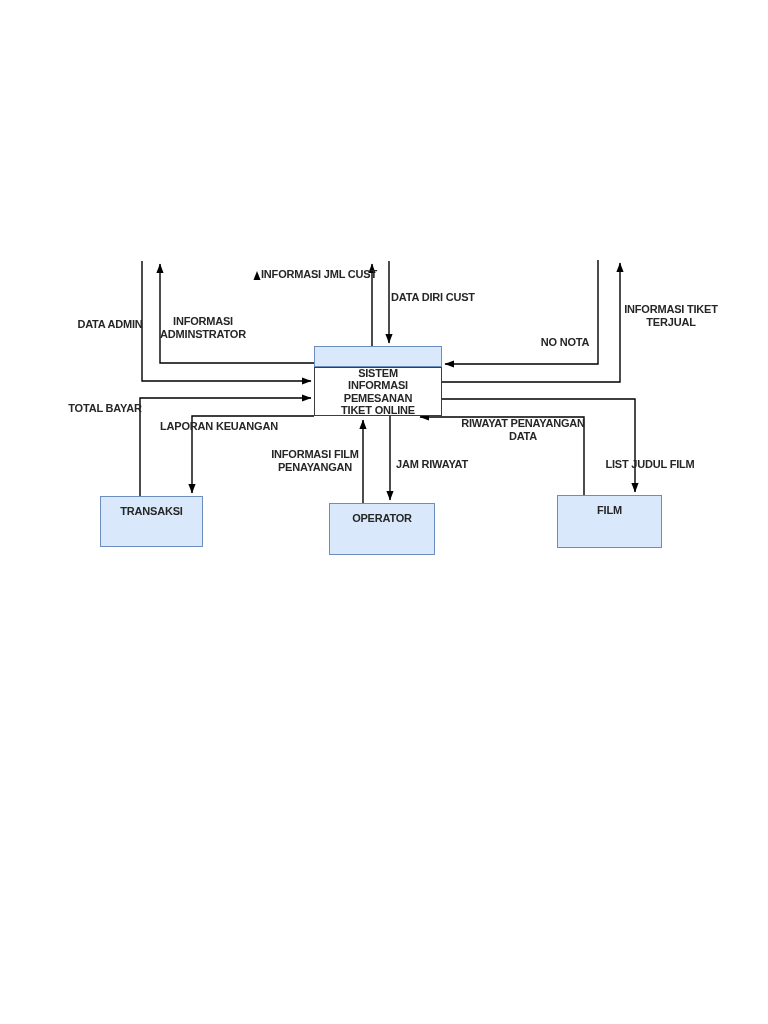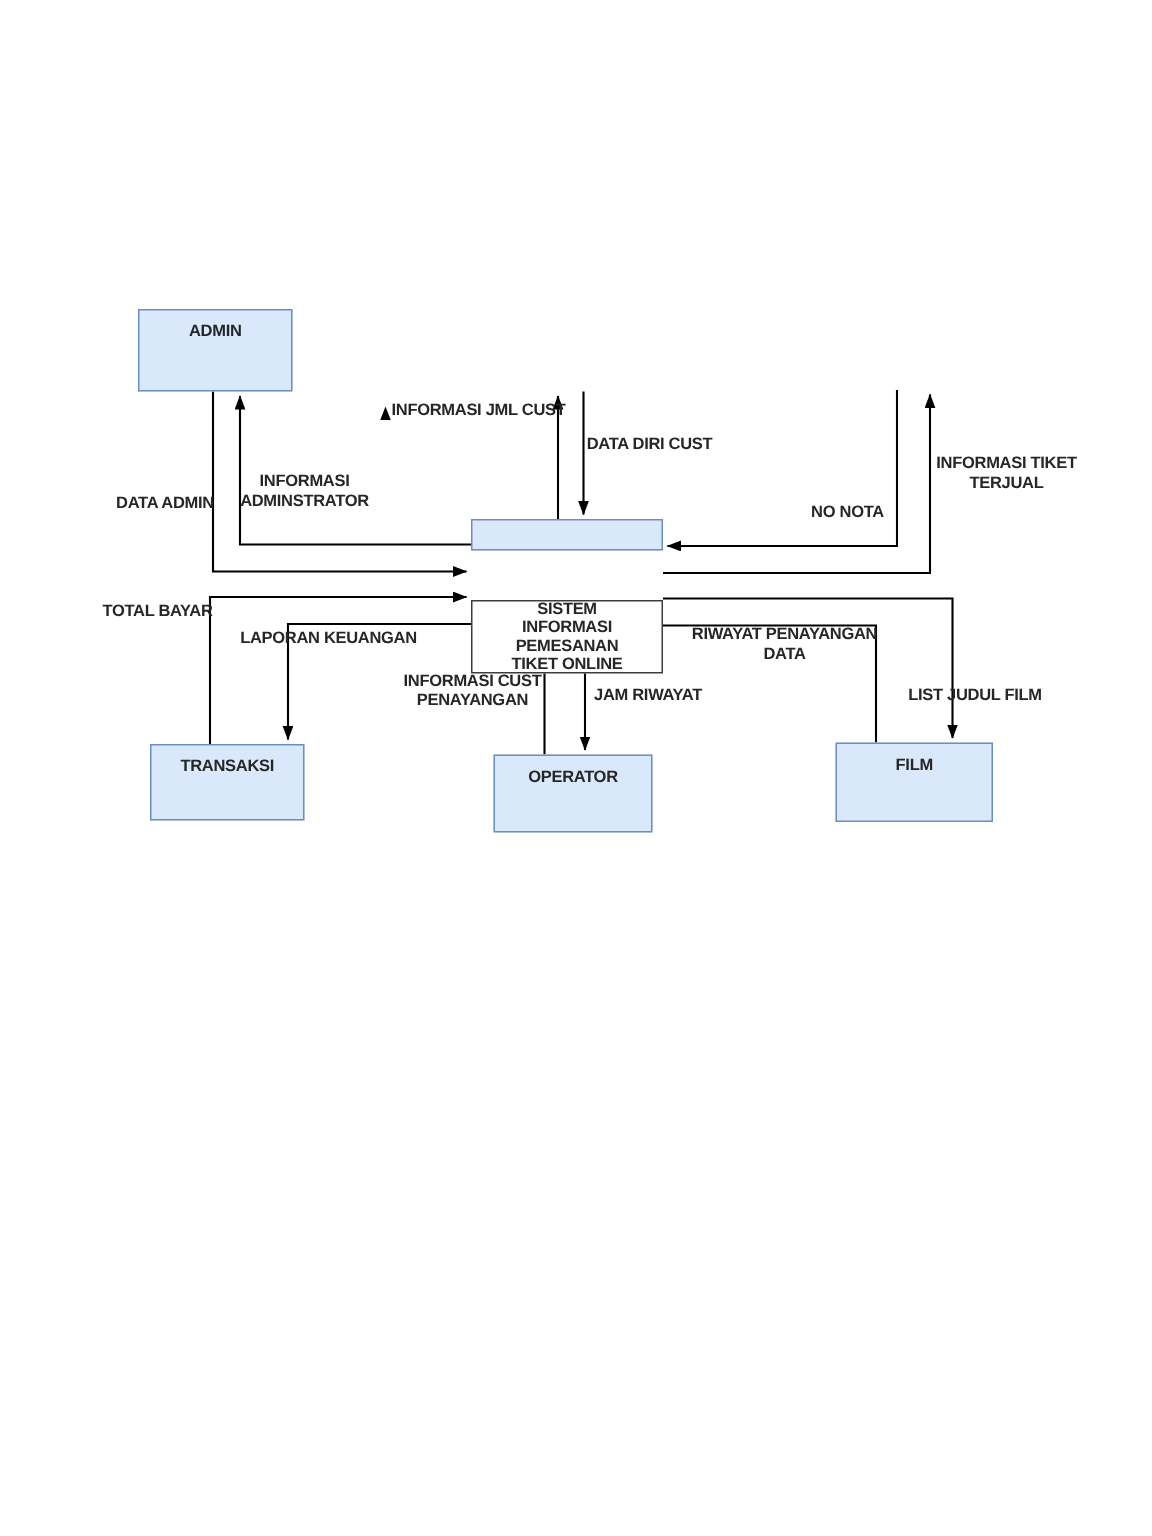--- a/index.html
+++ b/index.html
@@ -22,21 +22,21 @@
     text-align:center;white-space:pre-line;line-height:13px;
   }
   #process-box{position:absolute;left:314px;top:346px;width:128px;height:70px;box-sizing:border-box;}
   #process-head{
     position:absolute;left:0;top:0;width:128px;height:21px;box-sizing:border-box;
     background:#dae8fc;border:1.5px solid #6c8ebf;
   }
   #process-body{
     position:absolute;left:0;top:21px;width:128px;height:49px;box-sizing:border-box;
     background:#ffffff;border:1.6px solid #3d3d3d;
-    display:flex;align-items:center;justify-content:center;margin-top:33px;
+    display:flex;align-items:center;justify-content:center;
   }
   .ptitle{white-space:pre-line;text-align:center;line-height:12.3px;}
 </style>
 </head>
 <body>
 
 <div id="page">
 
   <svg id="arrows" viewBox="0 0 768 1024" xmlns="http://www.w3.org/2000/svg">
     <defs>
@@ -54,23 +54,20 @@
       <path d="M140,496 L140,398 L311,398" marker-end="url(#arrw)"></path>
       <path d="M314,416 L192,416 L192,493" marker-end="url(#arrw)"></path>
       <path d="M363,503 L363,420" marker-end="url(#arrw)"></path>
       <path d="M390,416 L390,500" marker-end="url(#arrw)"></path>
       <path d="M584,495 L584,417 L420,417" marker-end="url(#arrw)"></path>
       <path d="M442,399 L635,399 L635,492" marker-end="url(#arrw)"></path>
     </g>
     <path d="M257,271 L260.5,280 L253.5,280 Z" fill="#000000"></path>
   </svg>
 
-  <div class="entity" style="left:92px;top:206px;width:103px;height:55px">
-    <span>ADMIN</span>
-  </div>
   <div class="entity" style="left:100px;top:496px;width:103px;height:51px">
     <span>TRANSAKSI</span>
   </div>
   <div class="entity" style="left:329px;top:503px;width:106px;height:52px">
     <span>OPERATOR</span>
   </div>
   <div class="entity" style="left:557px;top:495px;width:105px;height:53px">
     <span>FILM</span>
   </div>
 
@@ -79,28 +76,28 @@
     <div id="process-body">
       <div class="ptitle">SISTEM
 INFORMASI
 PEMESANAN
 TIKET ONLINE</div>
     </div>
   </div>
 
   <div class="lbl" style="left:319px;top:274px">INFORMASI JML CUST</div>
   <div class="lbl" style="left:433px;top:297px">DATA DIRI CUST</div>
-  <div class="lbl" style="left:110px;top:336px">DATA ADMIN</div>
+  <div class="lbl" style="left:110px;top:324px">DATA ADMIN</div>
   <div class="lbl" style="left:203px;top:328px">INFORMASI
 ADMINSTRATOR</div>
   <div class="lbl" style="left:565px;top:342px">NO NOTA</div>
   <div class="lbl" style="left:671px;top:316px">INFORMASI TIKET
 TERJUAL</div>
   <div class="lbl" style="left:105px;top:408px">TOTAL BAYAR</div>
   <div class="lbl" style="left:219px;top:426px">LAPORAN KEUANGAN</div>
-  <div class="lbl" style="left:315px;top:461px">INFORMASI CUST
+  <div class="lbl" style="left:315px;top:461px">INFORMASI FILM
 PENAYANGAN</div>
   <div class="lbl" style="left:432px;top:464px">JAM RIWAYAT</div>
   <div class="lbl" style="left:523px;top:430px">RIWAYAT PENAYANGAN
 DATA</div>
   <div class="lbl" style="left:650px;top:464px">LIST JUDUL FILM</div>
 
 </div>
 
 </body></html>

